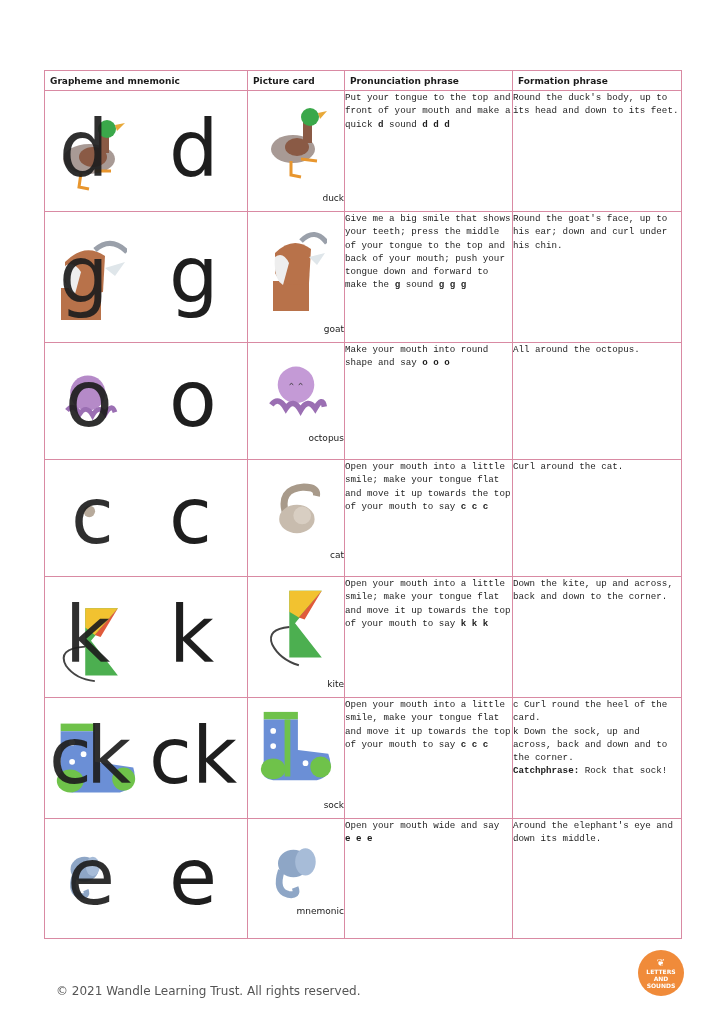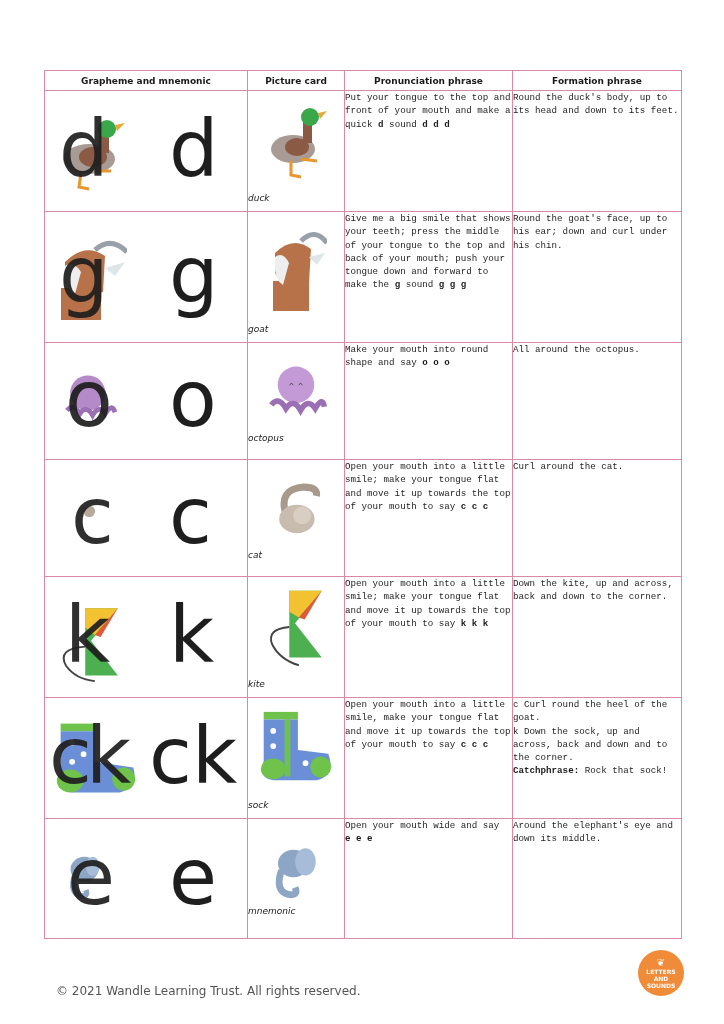--- a/index.html
+++ b/index.html
@@ -1,27 +1,27 @@
 <!DOCTYPE html>
 <html><head>
 <meta charset="utf-8">
 <style>
   html, body { margin:0; padding:0; background:#ffffff; }
   body { width:724px; height:1024px; position:relative; overflow:hidden; font-family:"DejaVu Sans", sans-serif; color:#222; }
   table.grid { position:absolute; left:44px; top:70px; width:637px; border-collapse:collapse; table-layout:fixed; }
   table.grid th, table.grid td { border:1px solid #d98aa3; vertical-align:top; padding:0; }
-  table.grid th { height:19px; text-align:center; font-size:9px; font-weight:bold; padding:0 5px; vertical-align:middle; color:#1a1a1a; }
+  table.grid th { height:19px; text-align:left; font-size:9px; font-weight:bold; padding:0 5px; vertical-align:middle; color:#1a1a1a; }
   col.c1 { width:203px; } col.c2 { width:97px; } col.c3 { width:168px; } col.c4 { width:169px; }
   .mnem { position:relative; }
   .mnem .pic { position:absolute; left:10px; top:50%; transform:translateY(-50%); width:72px; height:80px; }
   .mnem .overlay { position:absolute; left:14px; top:50%; transform:translateY(-52%); font-family:"DejaVu Sans", sans-serif; font-size:78px; line-height:1; color:#1e1e1e; opacity:0.92; }
   .mnem .plain { position:absolute; left:124px; top:50%; transform:translateY(-52%); font-family:"DejaVu Sans", sans-serif; font-size:78px; line-height:1; color:#1e1e1e; }
   .card { text-align:center; position:relative; }
   .card .cpic { width:62px; height:80px; margin:10px auto 0; display:block; }
-  .card .lbl { font-size:9px; color:#1a1a1a; position:absolute; bottom:8px; left:0; right:0; text-align:left;font-style:italic; }
+  .card .lbl { font-size:9px; color:#1a1a1a; position:absolute; bottom:8px; left:0; right:0; text-align:right; }
   .txt { font-size:9.2px; line-height:13.3px; padding:3px 5px; color:#1e1e1e;font-family:Liberation Mono, monospace; }
   .txt b { font-weight:bold; }
   .footer { position:absolute; left:56px; top:984px; font-size:12px; color:#555; }
   .logo { position:absolute; left:638px; top:950px; width:46px; height:46px; border-radius:50%; background:#f08b3a; color:#fff; font-size:6px; font-weight:bold; text-align:center; line-height:7px; display:flex; flex-direction:column; align-items:center; justify-content:center; }
 </style>
 </head>
 <body>
 
 <table class="grid">
   <colgroup>
@@ -199,21 +199,21 @@
             <circle cx="16" cy="38" r="3" fill="#fff"></circle>
             <circle cx="50" cy="56" r="3" fill="#fff"></circle>
         </svg>
         <span class="lbl">sock</span>
       </td>
       <td class="txt">
         <span>Open your mouth into a little smile, make your tongue flat and move it up towards the top of your mouth to say</span>
         <b>c c c</b>
       </td>
       <td class="txt">
-        <div>c Curl round the heel of the goat.</div>
+        <div>c Curl round the heel of the card.</div>
         <div style="margin-bottom:0">k Down the sock, up and across, back and down and to the corner.</div>
         <div><b>Catchphrase:</b><span> Rock that sock!</span></div>
       </td>
     </tr>
 
     <tr style="height:120px">
       <td class="mnem">
         <svg class="pic" viewBox="0 0 72 80" style="height:66px;left:20px;width:50px">
           <ellipse cx="28" cy="26" rx="20" ry="18" fill="#8ea6c6"></ellipse>
           <ellipse cx="40" cy="22" rx="10" ry="14" fill="#a7bcd8"></ellipse>

